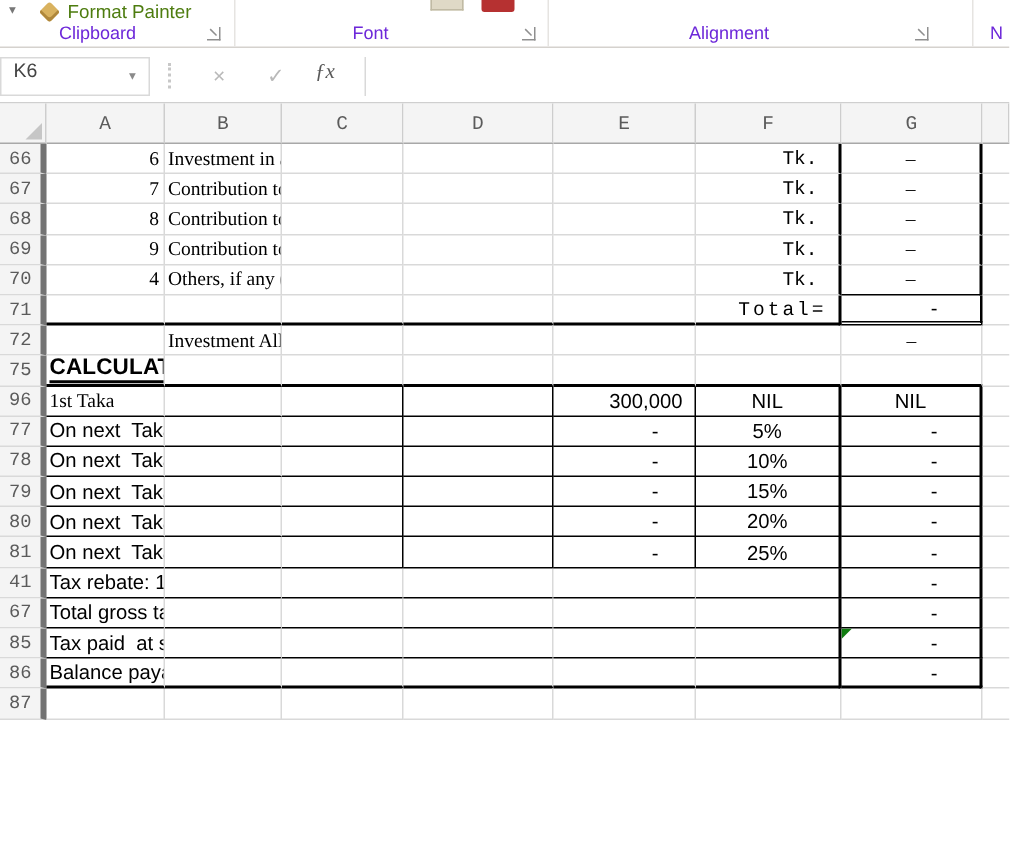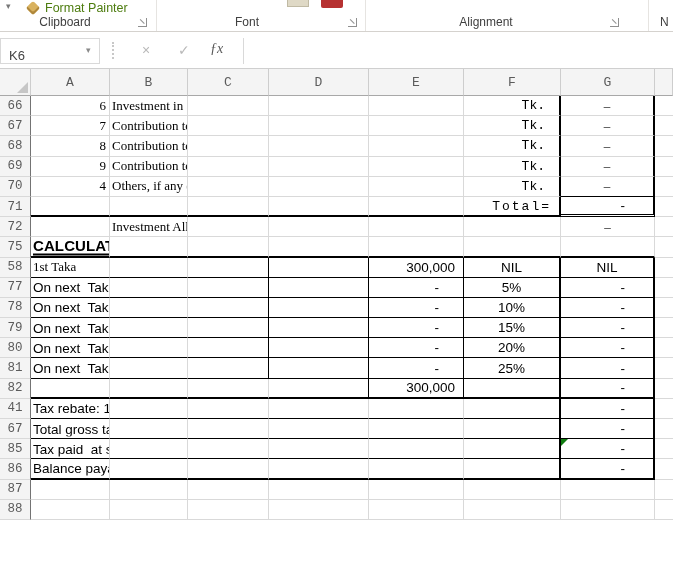--- a/index.html
+++ b/index.html
@@ -8,42 +8,42 @@
          font-family:"Liberation Sans","DejaVu Sans",sans-serif; }
 
   
   .ribbon { position:absolute; left:0; top:0; width:673px; height:32px; background:#fff;
             border-bottom:1px solid #D5D2CE; }
   .rb-caret { position:absolute; left:6px; top:1px; font-size:9px; color:#777; }
   .fp-btn { position:absolute; left:28px; top:0; height:16px; display:flex; align-items:center; gap:7px; cursor:default; }
   .brush { width:10px; height:10px; background:#D9B25F; border-radius:2px; transform:rotate(45deg);
            box-shadow:inset -2px -2px 0 rgba(140,100,30,.55); }
   .fp-label { font-size:12.5px; color:#4d7c0f; white-space:pre; }
-  .grp { position:absolute; top:15px; height:15px; font-size:12px; color:#404040; text-align:center; white-space:pre; }
+  .grp { position:absolute; top:15px; height:15px; font-size:12px; color:#6d28d9; text-align:center; white-space:pre; }
   #grp-clip { left:15px; width:100px; }
   #grp-font { left:197px; width:100px; }
   #grp-align { left:436px; width:100px; }
   #grp-num { left:660px; width:13px; text-align:left; overflow:hidden; }
   .sep { position:absolute; top:0; width:1px; height:31px; background:#E6E4E1; }
   .sep1 { left:156px; } .sep2 { left:365px; } .sep3 { left:648px; }
   .launch { position:absolute; top:18px; width:9px; height:9px;
             border-right:1px solid #8F8F8F; border-bottom:1px solid #8F8F8F; }
   .launch::after { content:""; position:absolute; right:2px; bottom:2px; width:6px; height:1px;
                    background:#8F8F8F; transform:rotate(45deg); transform-origin:right bottom; }
   .l1 { left:138px; } .l2 { left:348px; } .l3 { left:610px; }
   .swatch-beige { position:absolute; left:287px; top:0; width:22px; height:7px; background:#DFD9C6;
                   border:1px solid #C0BAA4; border-top:none; }
   .swatch-red { position:absolute; left:321px; top:0; width:22px; height:8px; background:#B63131;
                 border-radius:0 0 2px 2px; }
 
   
   .fbar { position:absolute; left:0; top:32px; width:673px; height:37px; background:#fff;
           border-bottom:1px solid #CFCFCF; }
   .namebox { position:absolute; left:0; top:6px; width:100px; height:26px; border:1px solid #D9D9D9;
-             font-size:13px; color:#444; display:flex; align-items:flex-end; padding-left:8px; }
+             font-size:13px; color:#444; display:flex; align-items:flex-start; padding-left:8px; }
   .nb-caret { position:absolute; left:86px; top:13px; font-size:9px; color:#8A8A8A; }
   .vdots { position:absolute; left:112px; top:10px; height:17px; width:0; border-left:2px dotted #C8C8C8; }
   .fbtn { position:absolute; top:9px; font-size:14px; line-height:18px; color:#B9B9B9; cursor:default; }
   .btn-x { left:142px; }
   .btn-check { left:178px; }
   .btn-fx { left:210px; top:8px; color:#595959; font-style:italic;
             font-family:"Liberation Serif","DejaVu Serif",serif; }
   .fdiv { position:absolute; left:243px; top:6px; height:26px; width:1px; background:#D9D9D9; }
   .finput { position:absolute; left:245px; top:6px; width:428px; height:26px; background:#fff; }
 
@@ -52,21 +52,21 @@
   table { border-collapse:separate; border-spacing:0; table-layout:fixed; width:673px; }
   th { background:#F4F4F4; border-right:1px solid #CDCDCD; border-bottom:1px solid #A8A8A8;
        height:27px; font-family:"Liberation Mono","DejaVu Sans Mono",monospace; font-weight:normal;
        font-size:13px; color:#5B5B5B; overflow:hidden; }
   th.corner { position:relative; }
   .tri { position:absolute; right:2px; bottom:2px; width:0; height:0;
          border-left:11px solid transparent; border-bottom:11px solid #C6C6C6; }
   td { height:20.2px; border-right:1px solid #D9D9D9; border-bottom:1px solid #D9D9D9;
        padding:0 3px; font-size:13.5px; color:#000; overflow:hidden; white-space:pre;
        vertical-align:middle; line-height:normal; }
-  td.rh { background:#F4F4F4; border-right:1px solid #737373; text-align:center; padding:0;
+  td.rh { background:#F4F4F4; border-right:4px solid #737373; text-align:center; padding:0;
           font-family:"Liberation Mono","DejaVu Sans Mono",monospace; font-size:12.5px; color:#5B5B5B; }
   td.hs { border-right:none; }
   .ser { font-family:"Liberation Serif","DejaVu Serif",serif; font-size:13px; }
   .mono { font-family:"Liberation Mono","DejaVu Sans Mono",monospace; font-size:13px; }
   .tot { letter-spacing:2px; }
   .r { text-align:right; } .c { text-align:center; }
   .pr3 { padding-right:3px; } .pr8 { padding-right:8px;margin-top:24px; } .pr14 { padding-right:14px; }
   .pr24 { padding-right:24px; } .pr28 { padding-right:28px; }
   .brk  { border-right:1px solid #000; }
   .brk2 { border-right:2px solid #000; }
@@ -229,21 +229,21 @@
       <td class="rel bbk2"><span class="sp wti title">CALCULATION OF TAX  LIABILITY ON  TOTAL INCOME</span></td>
       <td class="bbk2"></td>
       <td class="bbk2"></td>
       <td class="bbk2"></td>
       <td class="bbk2"></td>
       <td class="bbk2"></td>
       <td class="bbk2"></td>
       <td class="hs"></td>
     </tr>
     <tr>
-      <td class="rh brk">58</td>
+      <td class="rh brk">96</td>
       <td class="rel bbk"><span class="sp ser wac">1st Taka</span></td>
       <td class="bbk"></td>
       <td class="bbk brk"></td>
       <td class="bbk brk"></td>
       <td class="r pr8 bbk brk">300,000</td>
       <td class="c bbk brk2">NIL</td>
       <td class="c bbk brk2">NIL</td>
       <td class="hs"></td>
     </tr>
     <tr>
@@ -295,87 +295,65 @@
       <td class="rel bbk"><span class="sp wac">On next  Taka</span></td>
       <td class="bbk"></td>
       <td class="bbk brk"></td>
       <td class="bbk brk"></td>
       <td class="r pr24 bbk brk">-</td>
       <td class="c bbk brk2">25%</td>
       <td class="r pr28 bbk brk2">-</td>
       <td class="hs"></td>
     </tr>
     <tr>
-      <td class="rh">82</td>
-      <td class="bbk2"></td>
-      <td class="bbk2"></td>
-      <td class="bbk2"></td>
-      <td class="bbk2 brk"></td>
-      <td class="r pr8 bbk2 brk">300,000</td>
+      <td class="rh brk">41</td>
+      <td class="rel bbk"><span class="sp wlg">Tax rebate: 15% on allowable investment</span></td>
+      <td class="bbk"></td>
+      <td class="bbk"></td>
+      <td class="bbk"></td>
+      <td class="bbk"></td>
+      <td class="bbk brk2"></td>
+      <td class="r pr28 bbk brk2">-</td>
+      <td class="hs"></td>
+    </tr>
+    <tr>
+      <td class="rh brk">67</td>
+      <td class="rel bbk"><span class="sp wlg">Total gross tax</span></td>
+      <td class="bbk"></td>
+      <td class="bbk"></td>
+      <td class="bbk"></td>
+      <td class="bbk"></td>
+      <td class="bbk brk2"></td>
+      <td class="r pr28 bbk brk2">-</td>
+      <td class="hs"></td>
+    </tr>
+    <tr>
+      <td class="rh brk">85</td>
+      <td class="rel bbk"><span class="sp wlg">Tax paid  at source + Advance payment</span></td>
+      <td class="bbk"></td>
+      <td class="bbk"></td>
+      <td class="bbk"></td>
+      <td class="bbk"></td>
+      <td class="bbk brk2"></td>
+      <td class="rel r pr28 bbk brk2"><span class="gtri"></span><span>-</span></td>
+      <td class="hs"></td>
+    </tr>
+    <tr>
+      <td class="rh brk">86</td>
+      <td class="rel bbk2"><span class="sp wlg">Balance payable</span></td>
+      <td class="bbk2"></td>
+      <td class="bbk2"></td>
+      <td class="bbk2"></td>
+      <td class="bbk2"></td>
       <td class="bbk2 brk2"></td>
       <td class="r pr28 bbk2 brk2">-</td>
       <td class="hs"></td>
     </tr>
     <tr>
-      <td class="rh brk">41</td>
-      <td class="rel bbk"><span class="sp wlg">Tax rebate: 15% on allowable investment</span></td>
-      <td class="bbk"></td>
-      <td class="bbk"></td>
-      <td class="bbk"></td>
-      <td class="bbk"></td>
-      <td class="bbk brk2"></td>
-      <td class="r pr28 bbk brk2">-</td>
-      <td class="hs"></td>
-    </tr>
-    <tr>
-      <td class="rh brk">67</td>
-      <td class="rel bbk"><span class="sp wlg">Total gross tax</span></td>
-      <td class="bbk"></td>
-      <td class="bbk"></td>
-      <td class="bbk"></td>
-      <td class="bbk"></td>
-      <td class="bbk brk2"></td>
-      <td class="r pr28 bbk brk2">-</td>
-      <td class="hs"></td>
-    </tr>
-    <tr>
-      <td class="rh brk">85</td>
-      <td class="rel bbk"><span class="sp wlg">Tax paid  at source + Advance payment</span></td>
-      <td class="bbk"></td>
-      <td class="bbk"></td>
-      <td class="bbk"></td>
-      <td class="bbk"></td>
-      <td class="bbk brk2"></td>
-      <td class="rel r pr28 bbk brk2"><span class="gtri"></span><span>-</span></td>
-      <td class="hs"></td>
-    </tr>
-    <tr>
-      <td class="rh brk">86</td>
-      <td class="rel bbk2"><span class="sp wlg">Balance payable</span></td>
-      <td class="bbk2"></td>
-      <td class="bbk2"></td>
-      <td class="bbk2"></td>
-      <td class="bbk2"></td>
-      <td class="bbk2 brk2"></td>
-      <td class="r pr28 bbk2 brk2">-</td>
-      <td class="hs"></td>
-    </tr>
-    <tr>
       <td class="rh">87</td>
-      <td></td>
-            <td></td>
-      <td></td>
-            <td></td>
-      <td></td>
-            <td></td>
-      <td></td>
-            <td class="hs"></td>
-    </tr>
-    <tr>
-      <td class="rh">88</td>
       <td></td>
             <td></td>
       <td></td>
             <td></td>
       <td></td>
             <td></td>
       <td></td>
             <td class="hs"></td>
     </tr>
   </tbody>

